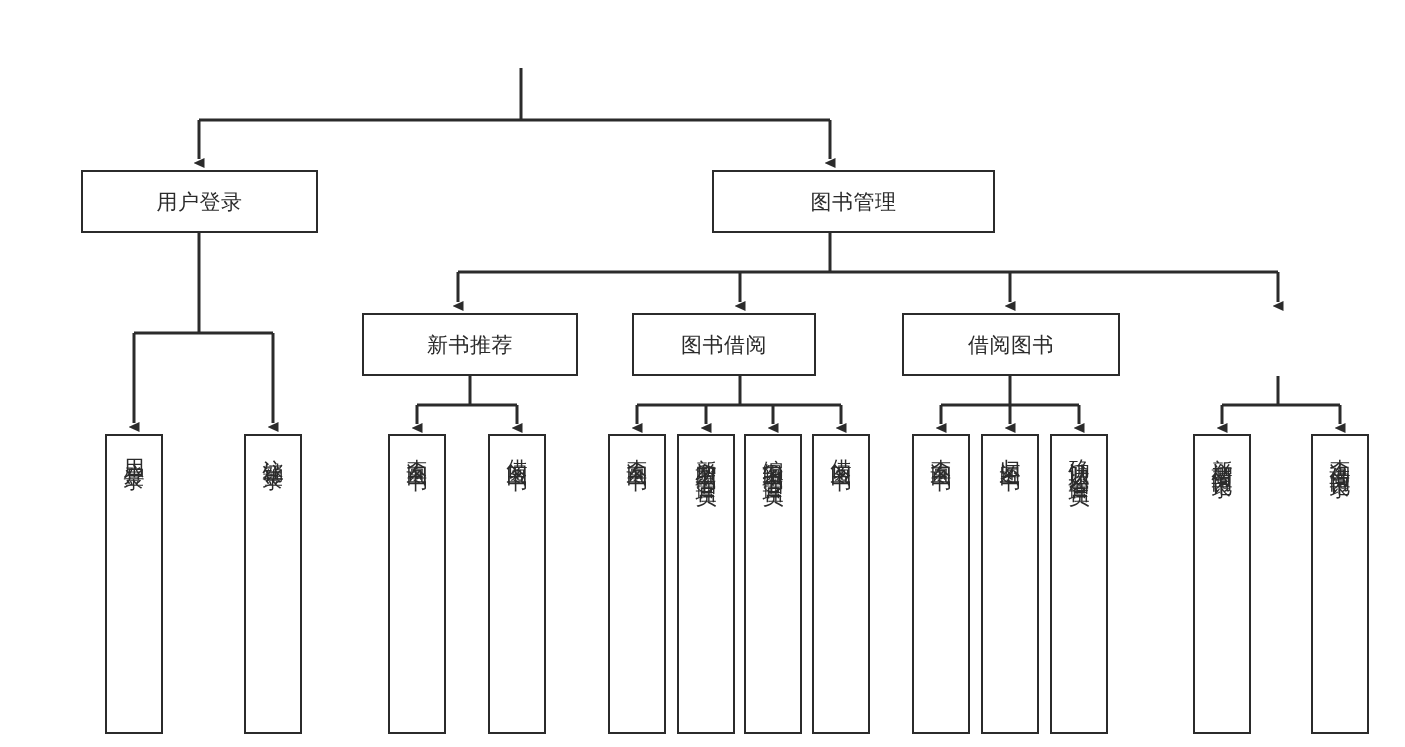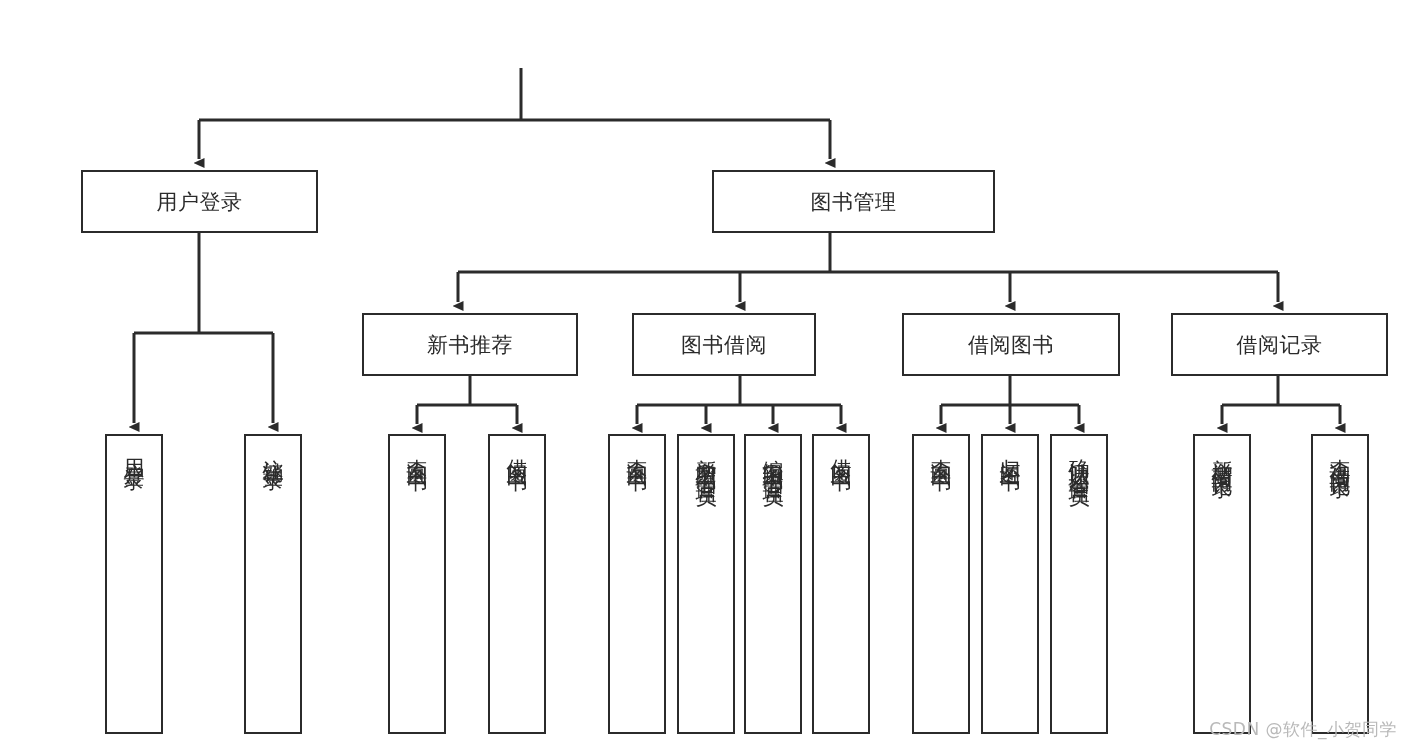--- a/index.html
+++ b/index.html
@@ -166,23 +166,20 @@
 
   <div class="node lvl2" style="left:362px;width:216px;">
     <span class="node-label">新书推荐</span>
   </div>
   <div class="node lvl2" style="left:632px;width:184px;">
     <span class="node-label">图书借阅</span>
   </div>
   <div class="node lvl2" style="left:902px;width:218px;">
     <span class="node-label">借阅图书</span>
   </div>
-  <div class="node lvl2" style="left:1171px;width:217px;">
-    <span class="node-label">借阅记录</span>
-  </div>
 
   <div class="node leaf" style="left:105px;">
     <span class="node-label">用户登录</span>
   </div>
   <div class="node leaf" style="left:244px;">
     <span class="node-label">注销登录</span>
   </div>
 
   <div class="node leaf" style="left:388px;">
     <span class="node-label">查询图书</span>
@@ -214,15 +211,14 @@
     <span class="node-label">确认归还（管理员）</span>
   </div>
 
   <div class="node leaf" style="left:1193px;">
     <span class="node-label">新增借阅记录</span>
   </div>
   <div class="node leaf" style="left:1311px;">
     <span class="node-label">查询借阅记录</span>
   </div>
 
-  <div class="watermark">CSDN @软件_小贺同学</div>
 
 </div>
 
 </body></html>

